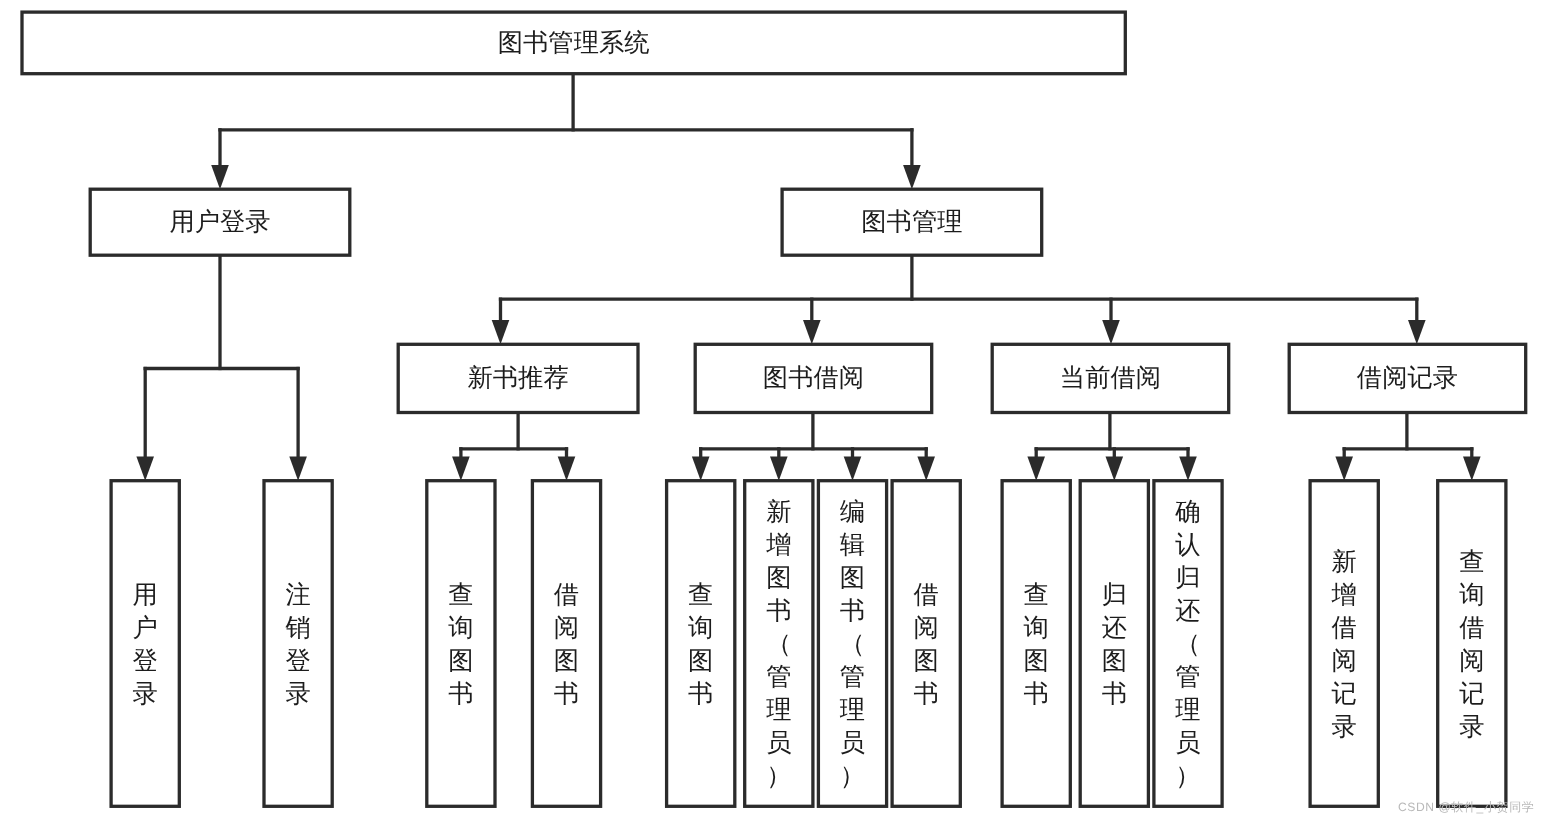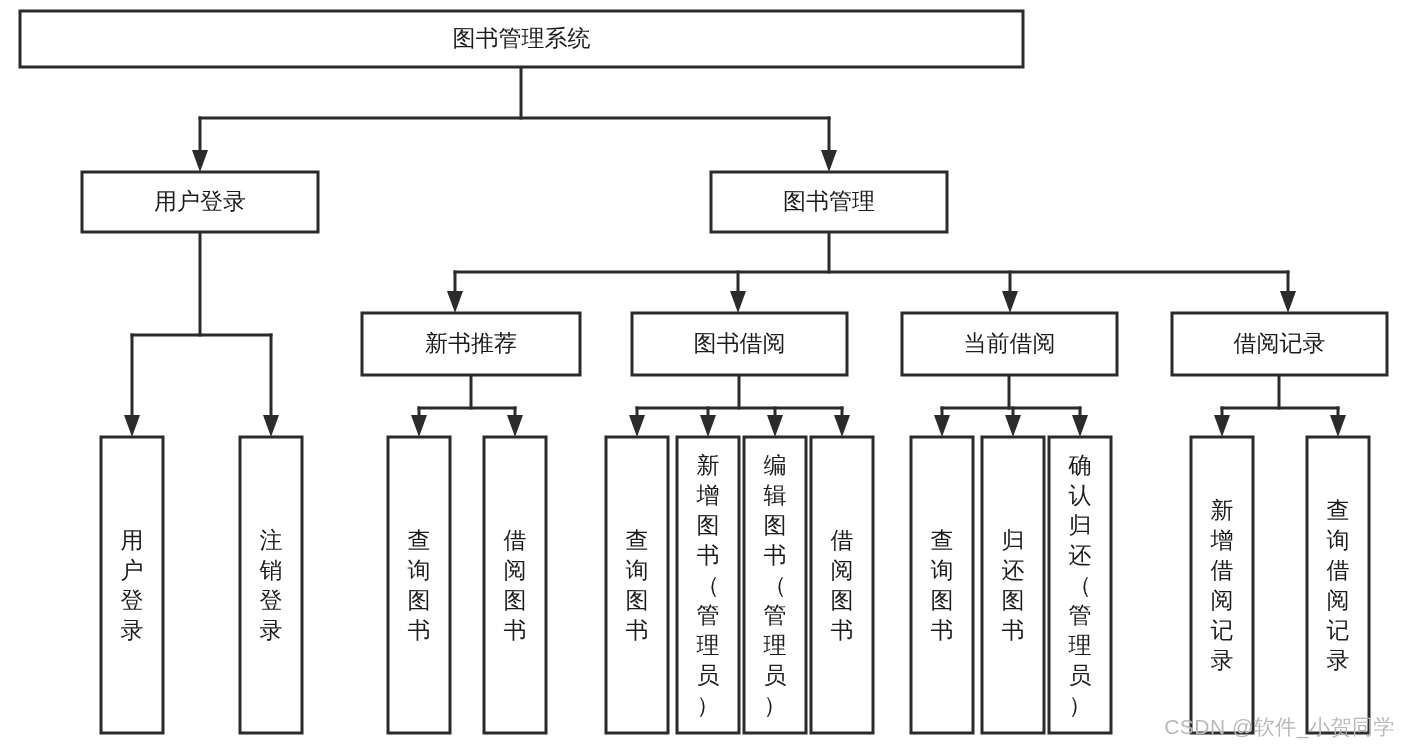--- a/index.html
+++ b/index.html
@@ -52,21 +52,21 @@
     font-family: "Liberation Sans", "DejaVu Sans", sans-serif;
     font-size: 23px;
     fill: #1c1c1c;
     text-anchor: middle;
   }
   .watermark {
     position: absolute;
     right: 10px;
     bottom: 6px;
     font-family: "Liberation Sans", "DejaVu Sans", sans-serif;
-    font-size: 21px;
+    font-size: 11px;
     color: #b9b9b9;
     letter-spacing: 0.5px;
     white-space: nowrap;
     pointer-events: none;
   }
 </style>
 </head>
 <body>
 
 <div id="diagram-root">

